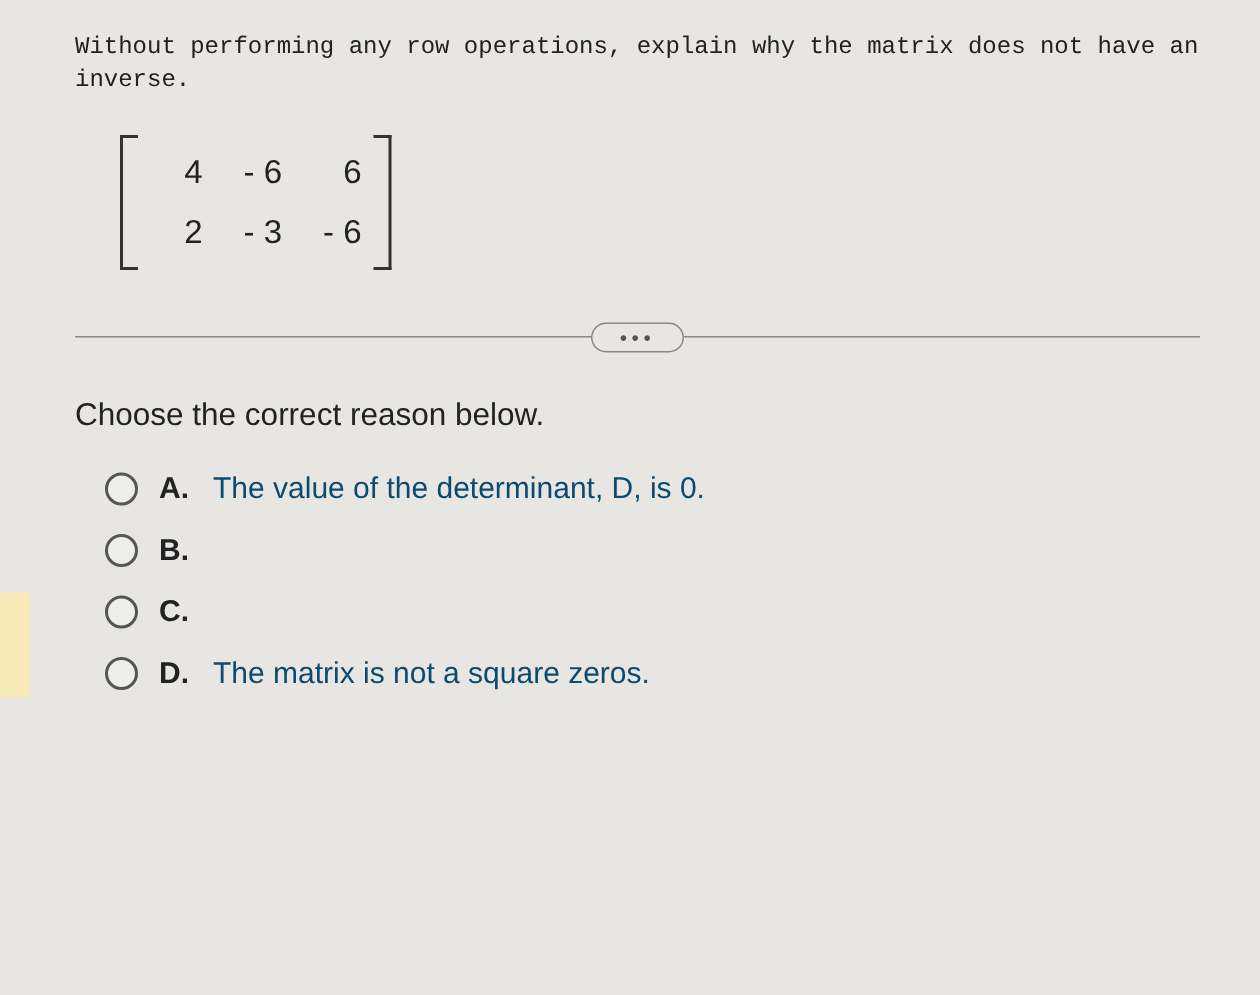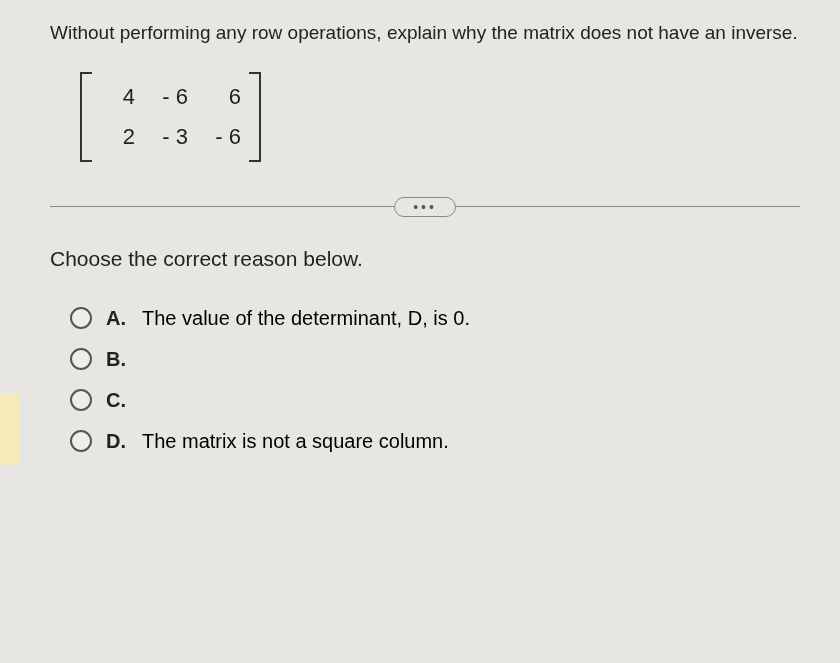--- a/index.html
+++ b/index.html
@@ -10,24 +10,25 @@
     body {
       width: 840px;
       height: 663px;
       background: #e8e6e3;
       font-family: Arial, Helvetica, sans-serif;
       color: #1a1a1a;
       padding: 20px 40px 20px 50px;
       position: relative;
     }
     .question-text {
-      font-size: 19px;
+      font-size: 16px;
       line-height: 1.4;
       margin-bottom: 25px;
       color: #222;
+      font-family: Liberation Mono, monospace;
     }
     .matrix-container {
       display: flex;
       align-items: stretch;
       margin-left: 30px;
       margin-bottom: 35px;
       height: 90px;
     }
     .bracket-left, .bracket-right {
       width: 12px;
@@ -75,21 +76,21 @@
       padding: 2px 18px;
       margin: 0 0px;
       background: #e8e6e3;
       color: #555;
       font-size: 14px;
       letter-spacing: 3px;
       line-height: 1;
     }
     .instruction {
       font-size: 21px;
-      margin-bottom: 36px;
+      margin-bottom: 26px;
       color: #222;
     }
     .options {
       margin-left: 20px;
     }
     .option-row {
       display: flex;
       align-items: center;
       margin-bottom: 18px;
       cursor: pointer;
@@ -105,21 +106,21 @@
     }
     .option-label {
       font-size: 20px;
       font-weight: bold;
       margin-right: 8px;
       min-width: 28px;
       color: #222;
     }
     .option-text {
       font-size: 20px;
-      color: #000000;
+      color: #0c4a6e;
     }
     .left-highlight {
       position: absolute;
       left: 0;
       top: 395px;
       width: 20px;
       height: 70px;
       background: #f7e9b8;
     }
   </style>
@@ -165,16 +166,16 @@
   </div>
 
   <div class="option-row">
     <div class="radio-circle"></div>
     <span class="option-label">C.</span>
   </div>
 
   <div class="option-row">
     <div class="radio-circle"></div>
     <span class="option-label">D.</span>
-    <span class="option-text">The matrix is not a square column.</span>
+    <span class="option-text">The matrix is not a square zeros.</span>
   </div>
 
 </div>
 
 </body></html>

